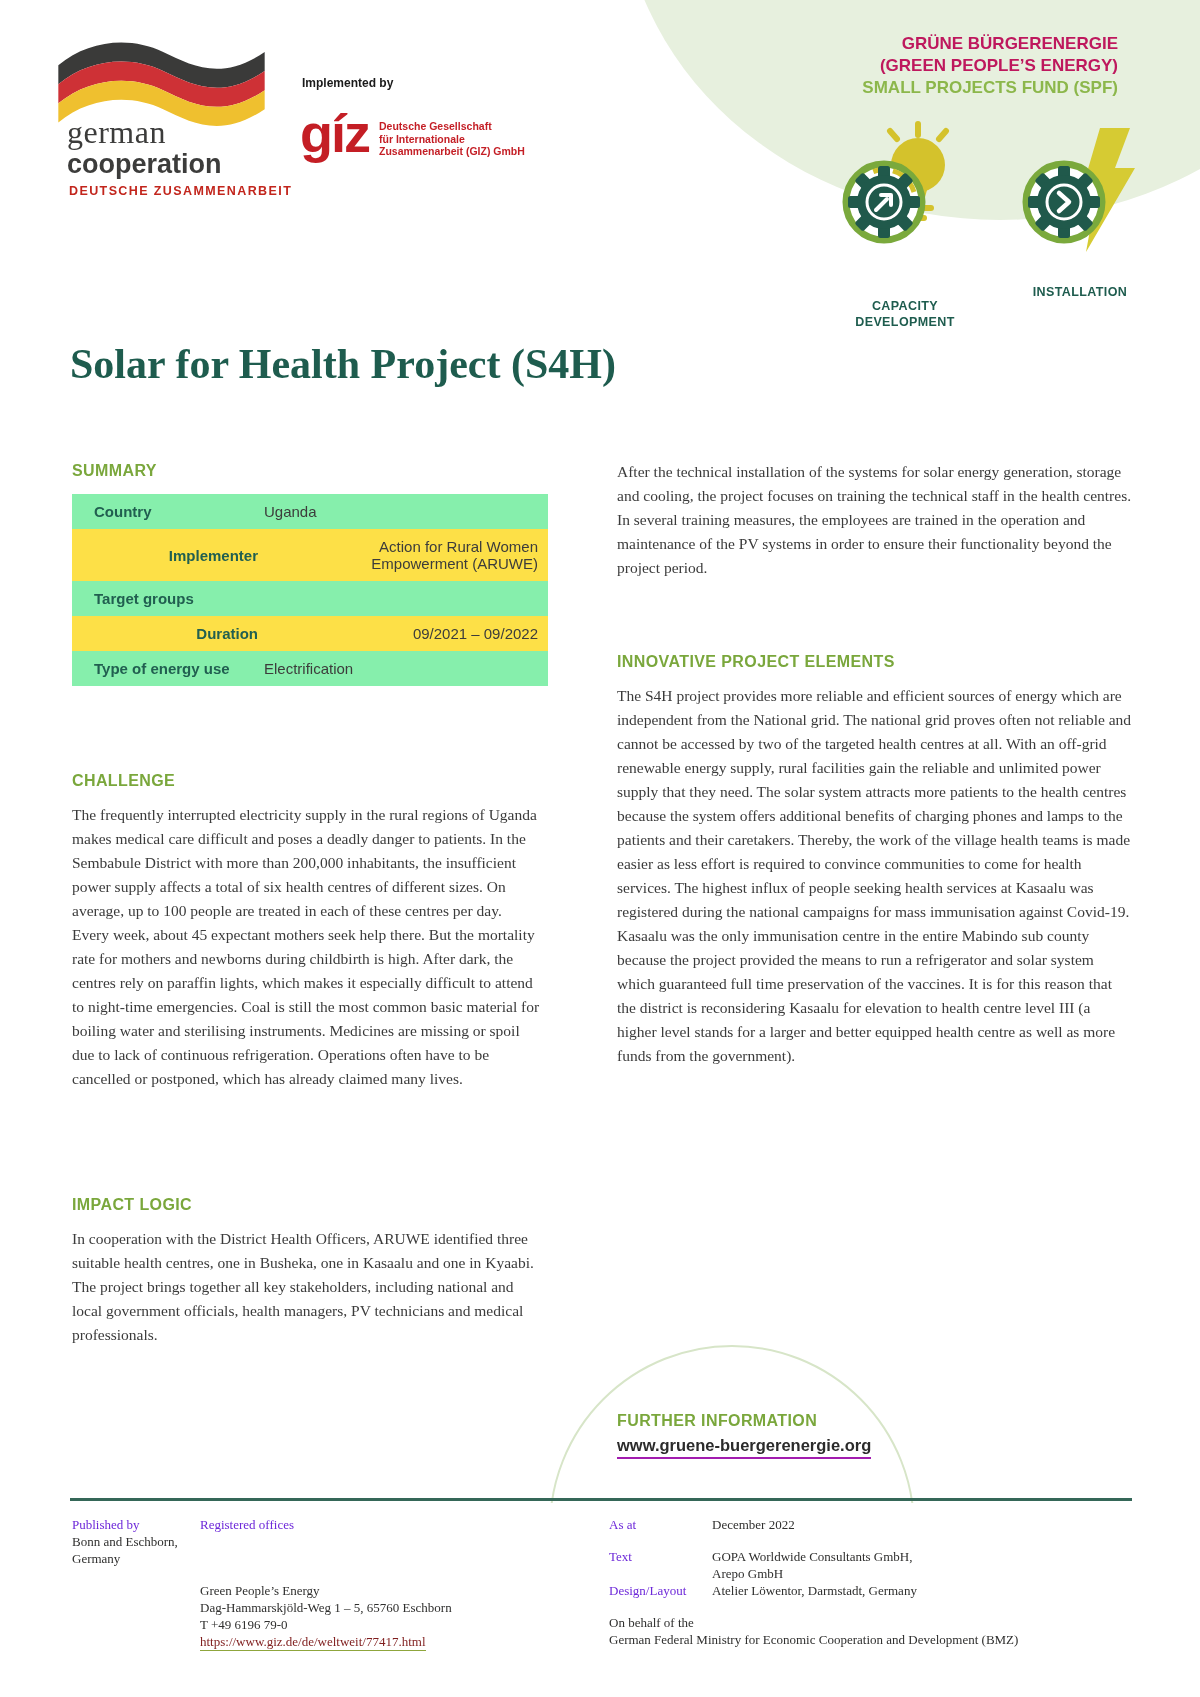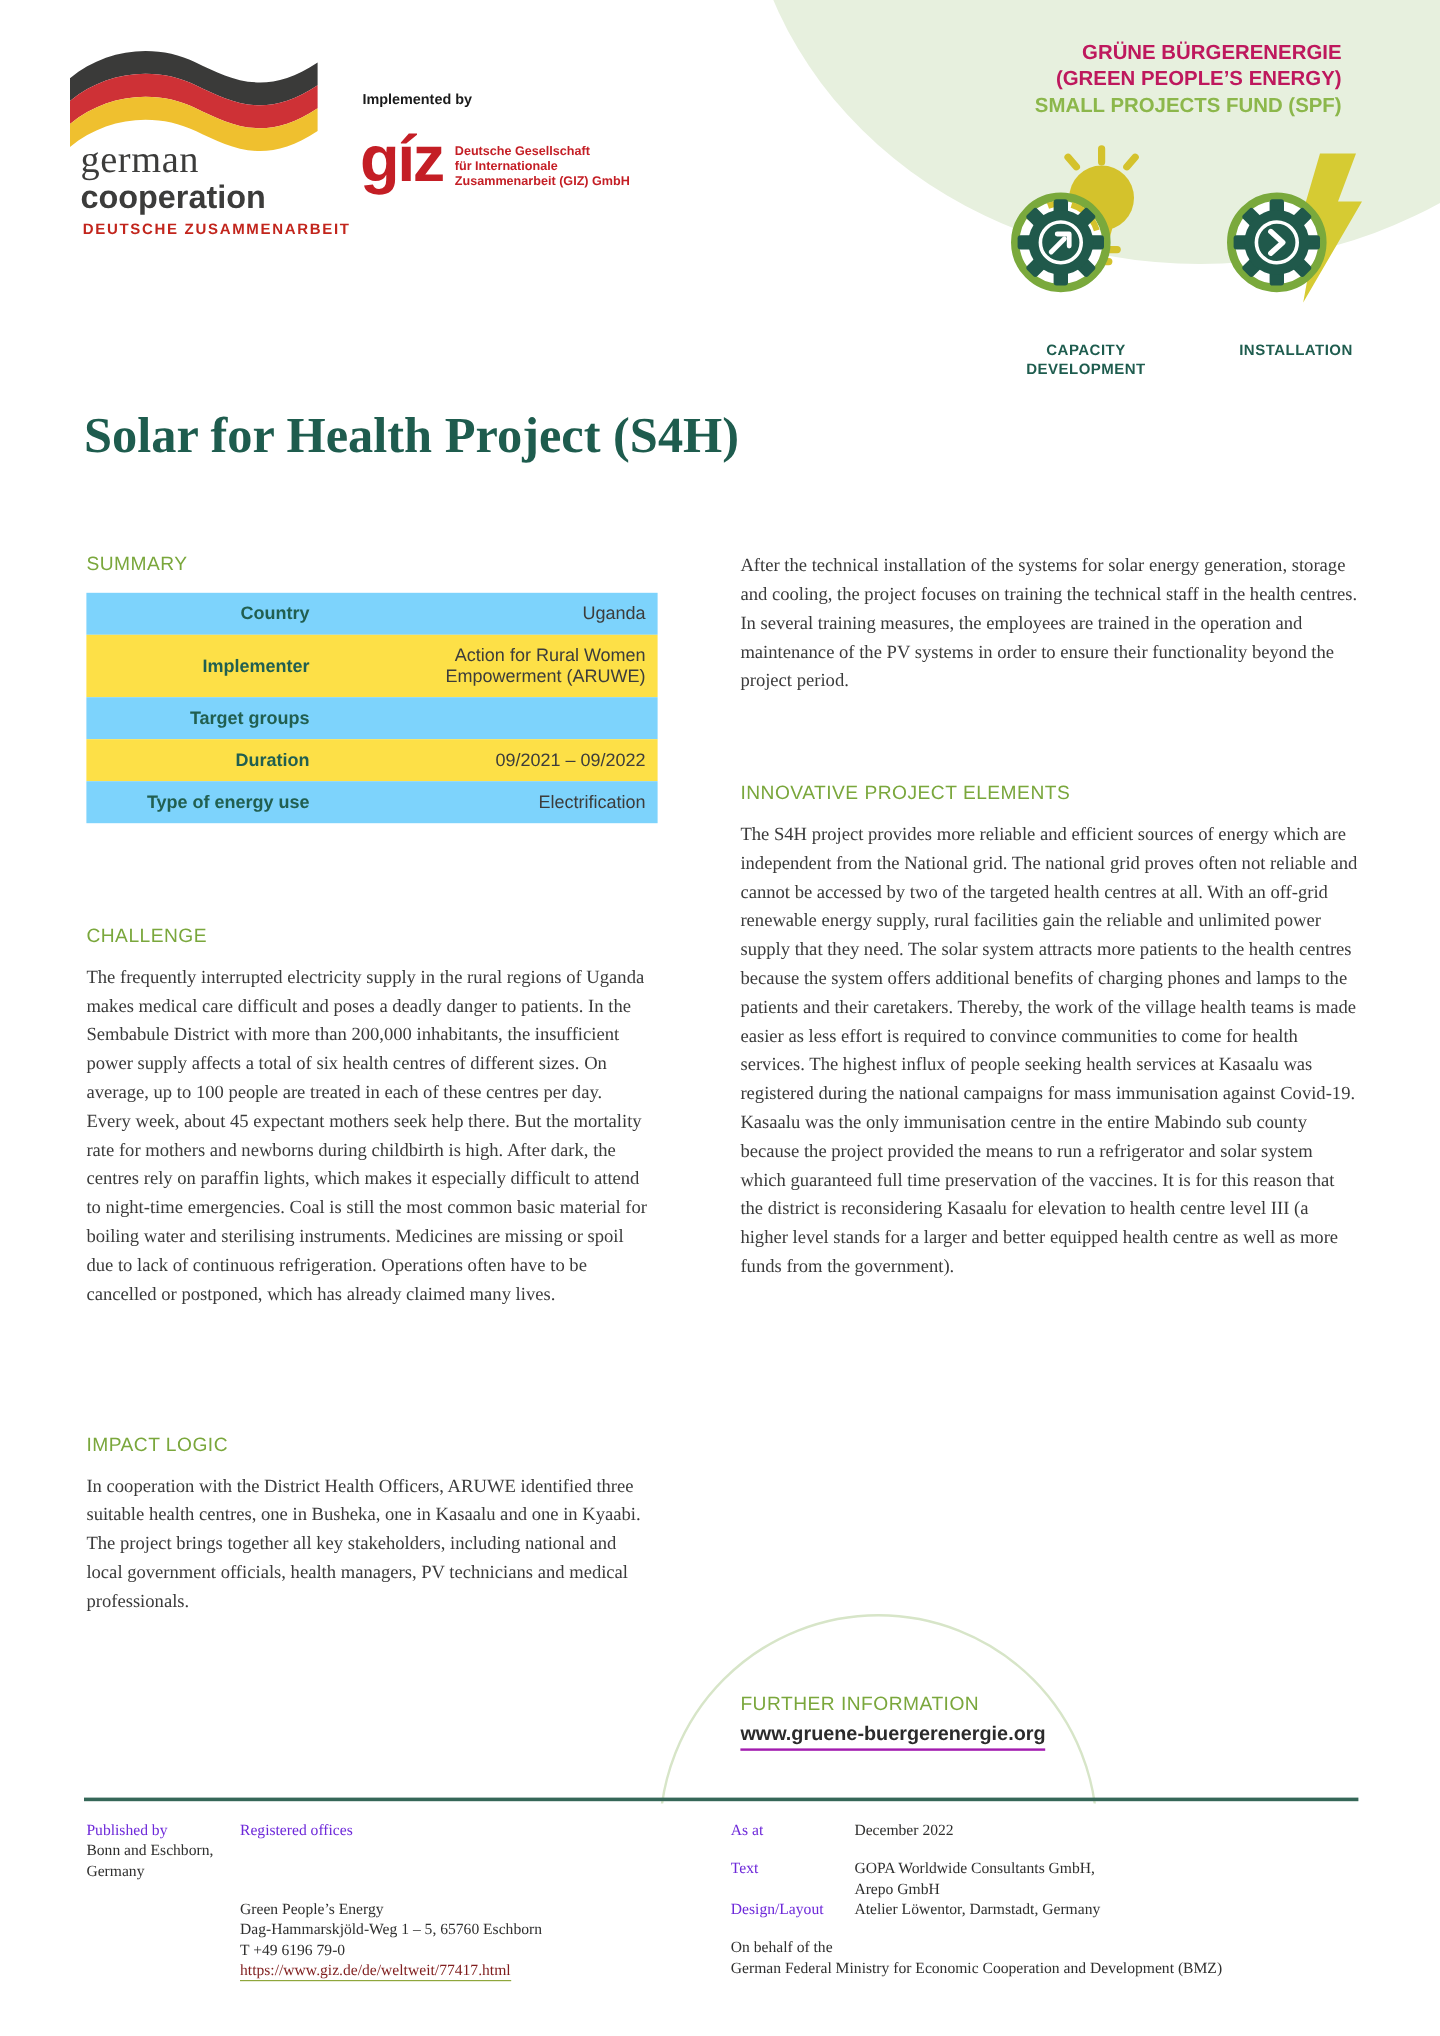--- a/index.html
+++ b/index.html
@@ -38,27 +38,27 @@
   
   .badge-icon { position:absolute; z-index:2; }
   .badge-label { position:absolute; z-index:2; text-align:center; font-weight:bold; font-size:12.5px;
                  line-height:16px; color:#1e5c4e; letter-spacing:0.4px; white-space:pre-line; }
 
   
   .doc-title { position:absolute; left:70px; top:340px; font-family:"Liberation Serif", serif;
                font-weight:600; font-size:42px; color:#1e5c4e; z-index:2; }
 
   
-  .sec-head { font-weight:normal; font-size:16px; letter-spacing:0.4px; color:#7aa73c; margin-bottom:13px; }
+  .sec-head { font-weight:bold; font-size:16px; letter-spacing:0.4px; color:#7aa73c; margin-bottom:13px; }
   .body-par { font-family:"Liberation Serif", serif; font-size:15.5px; line-height:24px; color:#3b3b3b; }
 
   .summary-block { position:absolute; left:72px; top:462px; width:476px; z-index:2; }
   .sum-table { margin-top:14px; width:476px; }
   .sum-row { display:flex; align-items:center; }
-  .row-dark { background:#7dd3fc;text-align:right; }
+  .row-dark { background:#86efac; }
   .row-light { background:#fde047;text-align:right; }
   .sum-label { width:192px; padding:9px 6px 9px 22px; font-weight:bold; font-size:15px; color:#215f50; }
   .sum-value { flex:1; padding:9px 10px 9px 0; font-size:15px; color:#3c3c3b; white-space:pre-line; }
 
   .challenge-block { position:absolute; left:72px; top:772px; width:470px; z-index:2; }
   .impact-block { position:absolute; left:72px; top:1196px; width:470px; z-index:2; }
 
   .training-par { position:absolute; left:617px; top:460px; width:516px; z-index:2; }
   .innovative-block { position:absolute; left:617px; top:653px; width:516px; z-index:2; }
 
@@ -138,21 +138,21 @@
         <rect x="-6" y="-36" width="12" height="13" rx="2.5" transform="rotate(225)"></rect>
         <rect x="-6" y="-36" width="12" height="13" rx="2.5" transform="rotate(270)"></rect>
         <rect x="-6" y="-36" width="12" height="13" rx="2.5" transform="rotate(315)"></rect>
         <circle r="27"></circle>
       </g>
       <circle r="17" fill="#20594b" stroke="#ffffff" stroke-width="3"></circle>
       <path d="M-8,8 L3,-3" stroke="#ffffff" stroke-width="4" stroke-linecap="round"></path>
       <path d="M-3,-7 L7,-7 L7,3" fill="none" stroke="#ffffff" stroke-width="4" stroke-linecap="round" stroke-linejoin="round"></path>
     </g>
   </svg>
-  <div class="badge-label ml" style="left:830px; top:284px; width:150px;">CAPACITY
+  <div class="badge-label ml" style="left:830px; top:298px; width:150px;">CAPACITY
 DEVELOPMENT</div>
 
   <svg class="badge-icon" style="left:1016px; top:118px;" width="130" height="142" viewBox="0 0 130 142">
     <path d="M84,10 L114,10 L99,50 L119,50 L70,134 L82,68 L67,68 Z" fill="#d6cb33"></path>
     <circle cx="48" cy="84" r="38" fill="#ffffff" stroke="#7aa93c" stroke-width="7"></circle>
     <g transform="translate(48,84)">
       <g fill="#20594b">
         <rect x="-6" y="-36" width="12" height="13" rx="2.5"></rect>
         <rect x="-6" y="-36" width="12" height="13" rx="2.5" transform="rotate(45)"></rect>
         <rect x="-6" y="-36" width="12" height="13" rx="2.5" transform="rotate(90)"></rect>

